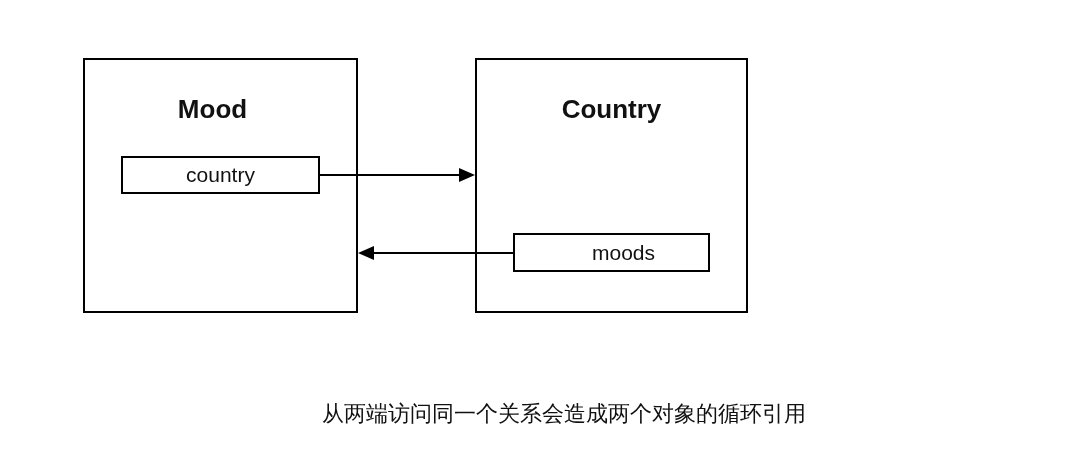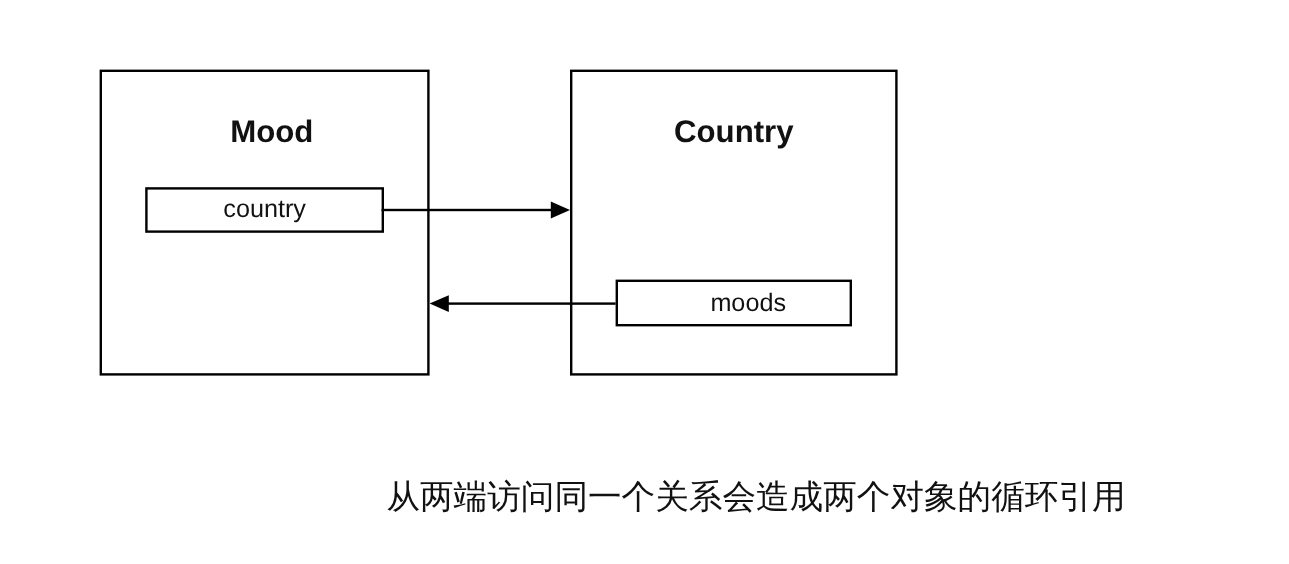--- a/index.html
+++ b/index.html
@@ -24,21 +24,21 @@
   .class-box.mood    { left: 83px;  top: 58px; width: 275px; height: 255px; }
   .class-box.country { left: 475px; top: 58px; width: 273px; height: 255px; }
   .class-title {
     position: absolute;
     text-align: center;
     font-weight: 700;
     font-size: 26px;
     line-height: 30px;
     color: #111111;
   }
-  .class-title.mood    { left: 83px;  top: 94px; width: 287px; }
+  .class-title.mood    { left: 69px;  top: 94px; width: 287px; }
   .class-title.country { left: 475px; top: 94px; width: 273px; }
   .field-box {
     position: absolute;
     border: 2px solid #000000;
     background: #ffffff;
     box-sizing: border-box;
     display: flex;
     align-items: center;
     justify-content: center;
     font-size: 21px;
@@ -59,21 +59,21 @@
     height: 0;
     border-top: 7px solid transparent;
     border-bottom: 7px solid transparent;
   }
   .arrowhead.right { left: 459px; top: 168px; border-left: 16px solid #000000; }
   .arrowhead.left  { left: 358px; top: 246px; border-right: 16px solid #000000; }
   .caption {
     position: absolute;
     left: 322px;
     top: 398px;
-    font-size: 28px;
+    font-size: 22px;
     line-height: 32px;
     color: #111111;
     white-space: nowrap;
   }
 </style>
 </head>
 <body>
 
 <div class="canvas">
 

